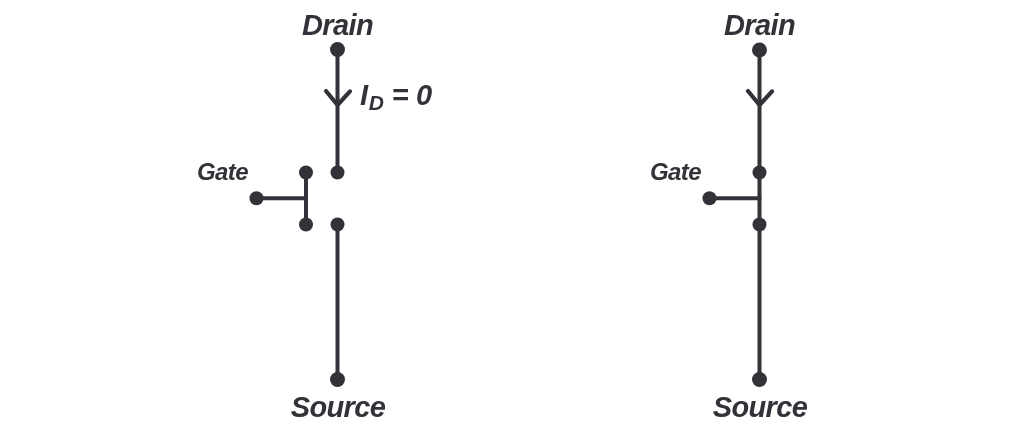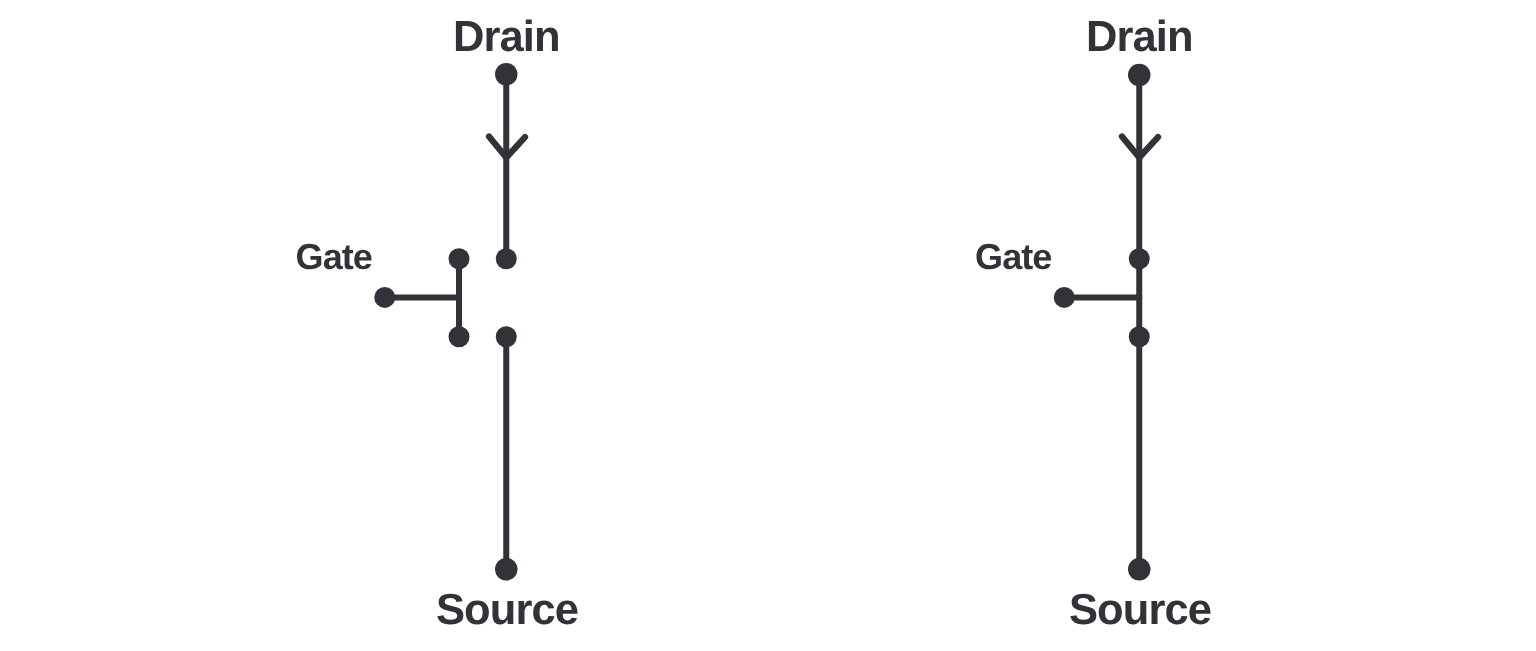--- a/index.html
+++ b/index.html
@@ -1,19 +1,19 @@
 <!DOCTYPE html>
 <html style="--ink: #323338; --bg: #ffffff;"><head>
 <meta charset="utf-8">
 <style>
   :root { --ink: #323338; --bg: #ffffff; }
   * { margin: 0; padding: 0; box-sizing: border-box; }
   html, body { width: 1024px; height: 434px; background: var(--bg); overflow: hidden; }
   body { font-family: "Liberation Sans", sans-serif; color: var(--ink); }
-  .stage { position: relative; width: 1024px; height: 434px; }
+  .stage { position: relative; width: 1024px; height: 434px; font-style: italic; }
   .wires { position: absolute; left: 0; top: 0; }
   .terminal-label {
     position: absolute;
     font-size: 29px;
     font-weight: 700;
     letter-spacing: -0.6px;
     line-height: 1;
     white-space: pre;
     transform: translateX(-50%);
   }
@@ -75,18 +75,19 @@
         <circle cx="759.5" cy="224.5" r="7" stroke="none"></circle>
         <circle cx="759.5" cy="379.5" r="7.5" stroke="none"></circle>
         <circle cx="709.5" cy="198.3" r="7" stroke="none"></circle>
       </g>
     </g>
   </svg>
 
   <div class="terminal-label" style="left:337.5px; top:11px;">Drain</div>
   <div class="gate-label" style="left:248px; top:160px;">Gate</div>
   <div class="terminal-label" style="left:338px; top:393px;">Source</div>
+  <div class="current-label" style="left:360px; top:81px;"><span>I</span><sub>D</sub><span class="relation">= 0</span></div>
 
   <div class="terminal-label" style="left:759.5px; top:11px;">Drain</div>
   <div class="gate-label" style="left:701px; top:160px;">Gate</div>
   <div class="terminal-label" style="left:760px; top:393px;">Source</div>
 
 </div>
 
 </body></html>

